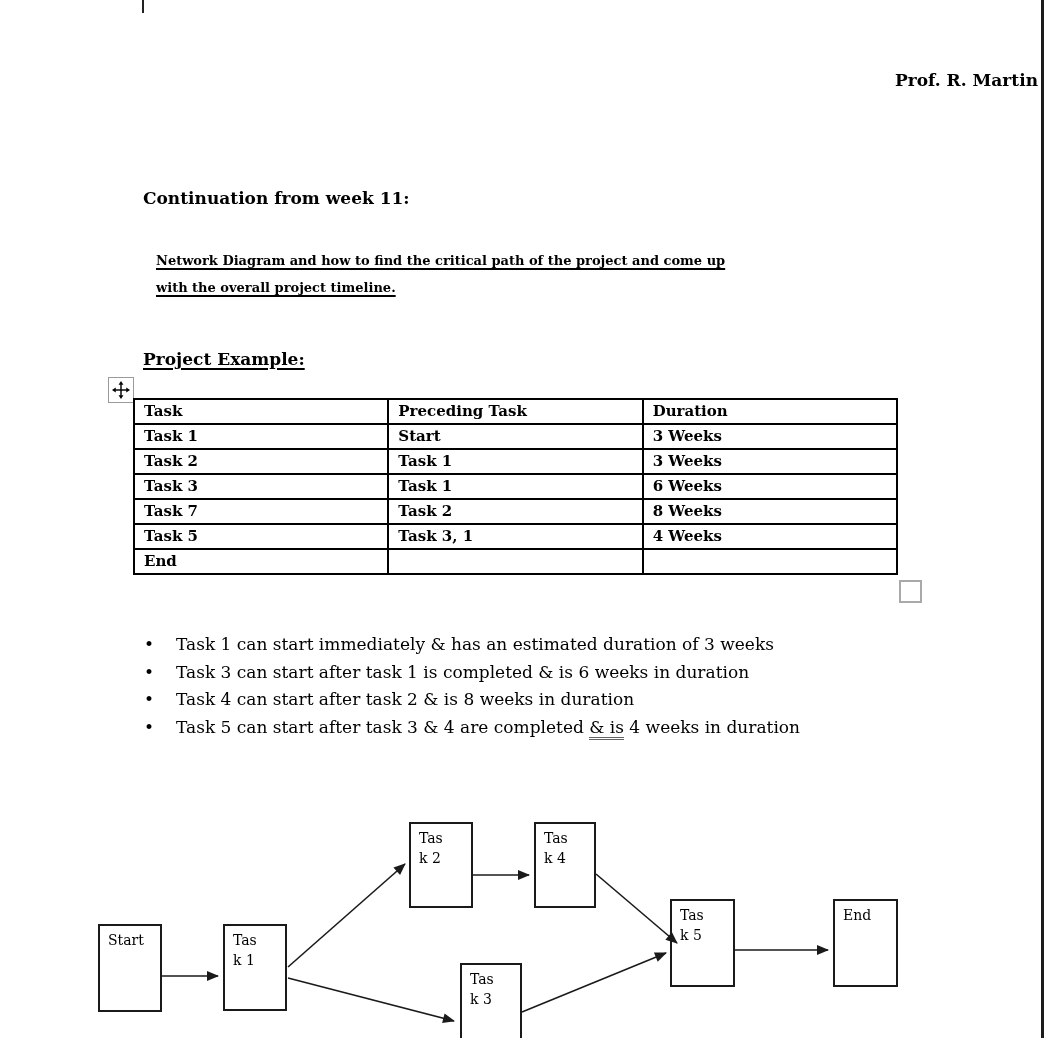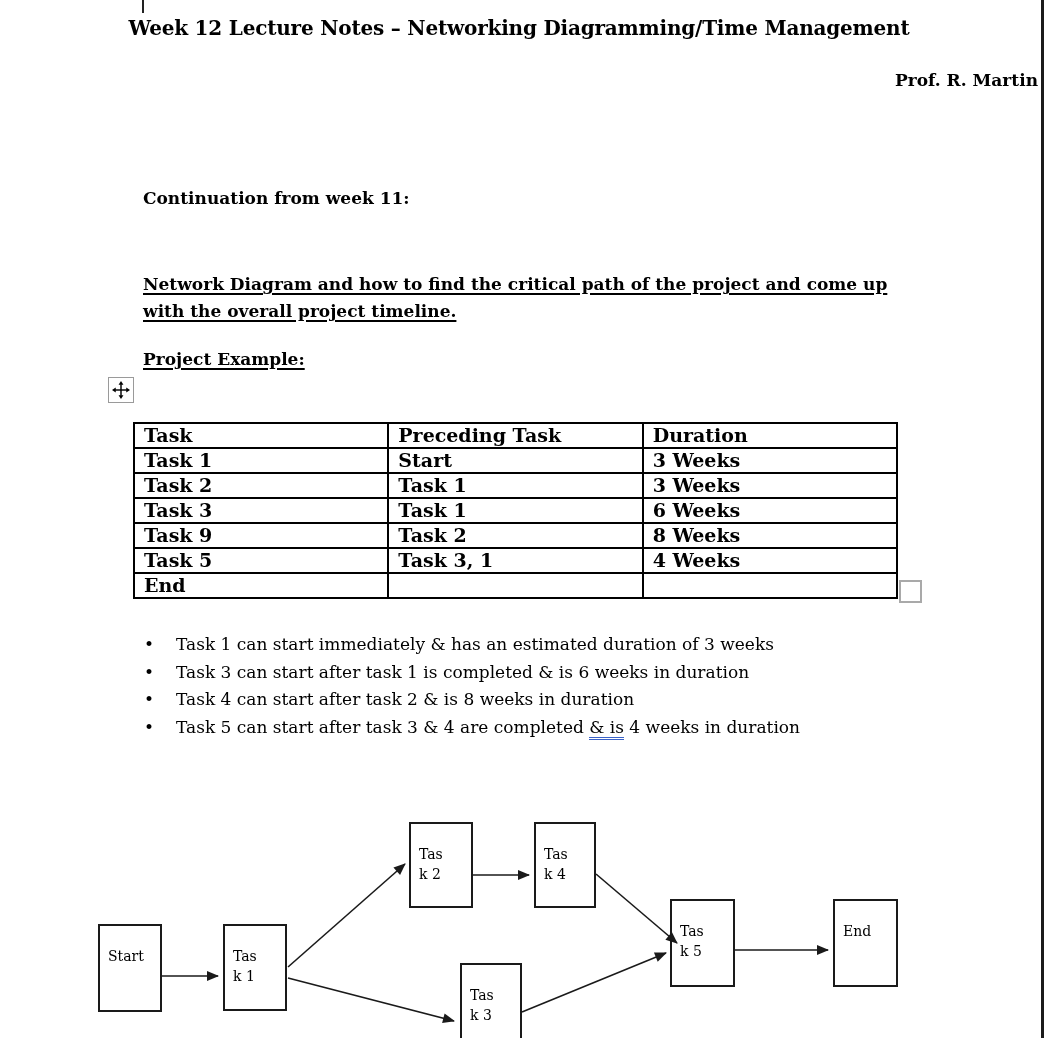--- a/index.html
+++ b/index.html
@@ -6,63 +6,62 @@
   .page{position:relative;width:1045px;height:1038px;background:#ffffff;overflow:hidden;
         font-family:"DejaVu Serif", "Liberation Serif", serif;color:#000;}
 
   .caret{position:absolute;left:142px;top:0;width:2px;height:13px;background:#222;}
 
   .title{position:absolute;top:16px;left:0;width:1038px;margin:0;text-align:center;
          font-size:20px;font-weight:bold;letter-spacing:-0.2px;}
   .author{position:absolute;top:70px;left:0;width:1038px;text-align:right;
           font-size:17px;font-weight:bold;}
   .intro{position:absolute;top:188px;left:143px;font-size:17px;font-weight:bold;}
-  .heading{position:absolute;top:247px;left:143px;font-size:17px;font-weight:bold;line-height:27px;margin-top:24px;}
+  .heading{position:absolute;top:247px;left:156px;font-size:13px;font-weight:bold;line-height:27px;}
   .heading div{text-decoration:underline;text-underline-offset:3px;text-decoration-thickness:1.5px;}
   .example{position:absolute;top:349px;left:143px;font-size:17px;font-weight:bold;
            text-decoration:underline;text-underline-offset:3px;text-decoration-thickness:1.5px;text-align:right;}
 
   .tbl-handle{position:absolute;left:108px;top:377px;width:26px;height:26px;border:1px solid #9a9a9a;
               background:#fff;display:flex;align-items:center;justify-content:center;box-sizing:border-box;}
   .task-table{position:absolute;left:133px;top:398px;width:765px;border-collapse:collapse;
-              table-layout:fixed;font-size:19px;margin-top:24px;}
+              table-layout:fixed;font-size:15px;}
   .task-table th,.task-table td{border:2px solid #000;text-align:left;font-weight:bold;
               padding:0 2px 0 9px;height:23px;line-height:23px;overflow:hidden;white-space:nowrap;}
   .tbl-resize{position:absolute;left:899px;top:580px;width:19px;height:19px;
               border:2px solid #a9a9a9;background:#fff;box-sizing:content-box;}
 
   .notes{position:absolute;left:143px;top:631px;margin:0;padding:0;list-style:none;
          font-size:17px;font-weight:normal;width:800px;}
   .notes li{position:relative;padding-left:33px;line-height:27.5px;}
   .notes li::before{content:"•";position:absolute;left:1px;top:0;}
   .grammar{border-bottom:3px double #3a62c8;}
 
   .node{position:absolute;border:2px solid #1a1a1a;background:#fff;box-sizing:border-box;
-        font-size:14px;font-weight:normal;line-height:20px;padding:20px 0 0 8px;white-space:pre-line;}
+        font-size:14px;font-weight:normal;line-height:20px;padding:4px 0 0 8px;white-space:pre-line;}
   #n-start{left:98px;top:924px;width:64px;height:88px;}
   #n-task1{left:223px;top:924px;width:64px;height:87px;}
   #n-task2{left:409px;top:822px;width:64px;height:86px;}
   #n-task4{left:534px;top:822px;width:62px;height:86px;}
   #n-task3{left:460px;top:963px;width:62px;height:90px;}
   #n-task5{left:670px;top:899px;width:65px;height:88px;}
   #n-end{left:833px;top:899px;width:65px;height:88px;}
 
   .edges{position:absolute;left:0;top:0;width:1045px;height:1038px;pointer-events:none;}
   .edges line{stroke:#1a1a1a;stroke-width:1.6;}
 
   .page-edge{position:absolute;left:1041px;top:0;width:3px;height:1038px;background:#1b1b1b;}
 </style>
 </head>
 <body>
 
 <div class="page">
 
   <span class="caret"></span>
 
-  <h1 class="title">Week 12 Lecture Notes – Networking Diagramming/Time Management</h1>
   <div class="author">Prof. R. Martin</div>
 
   <div class="intro">Continuation from week 11:</div>
 
   <div class="heading">
     <div>Network Diagram and how to find the critical path of the project and come up</div>
     <div>with the overall project timeline.</div>
   </div>
 
   <div class="example">Project Example:</div>
@@ -98,21 +97,21 @@
       <td>Task 2</td>
       <td>Task 1</td>
       <td>3 Weeks</td>
     </tr>
     <tr>
       <td>Task 3</td>
       <td>Task 1</td>
       <td>6 Weeks</td>
     </tr>
     <tr>
-      <td>Task 9</td>
+      <td>Task 7</td>
       <td>Task 2</td>
       <td>8 Weeks</td>
     </tr>
     <tr>
       <td>Task 5</td>
       <td>Task 3, 1</td>
       <td>4 Weeks</td>
     </tr>
     <tr>
       <td>End</td>

